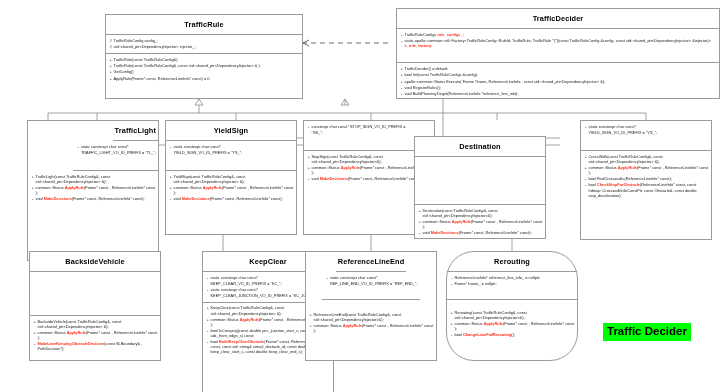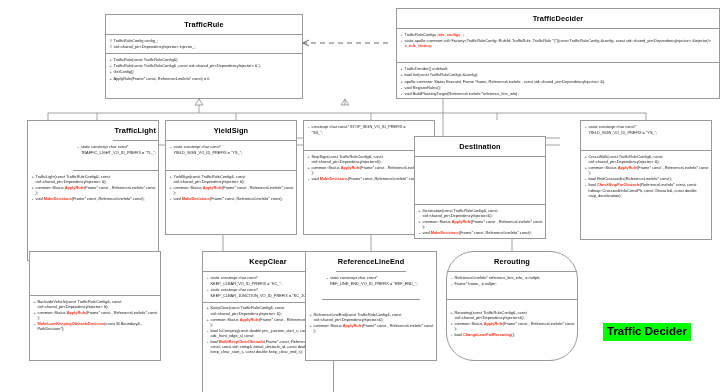--- a/index.html
+++ b/index.html
@@ -332,20 +332,21 @@
         <span class="sig">bool FindCrosswalks(ReferenceLineInfo* const);</span>
       </div>
       <div class="row">
         <span class="vis">-</span>
         <span class="sig"><span>bool </span><span class="hl">CheckStopForObstacle</span><span>(ReferenceLineInfo* const, const hdmap::CrosswalkInfoConstPtr, const Obstacle&amp;, const double stop_deceleration);</span></span>
       </div>
     </div>
   </div>
 
   <div class="uml" style="left:29px; top:251px; width:132px; height:110px;">
+    <div class="title">BacksideVehicle</div>
     <div class="compartment" style="height:38px;"></div>
     <div class="compartment">
       <div class="row">
         <span class="vis">+</span>
         <span class="sig">BacksideVehicle(const TrafficRuleConfig&amp;, const std::shared_ptr&lt;DependencyInjector&gt; &amp;);</span>
       </div>
       <div class="row">
         <span class="vis">+</span>
         <span class="sig"><span>common::Status </span><span class="hl">ApplyRule</span><span>(Frame* const , ReferenceLineInfo* const );</span></span>
       </div>

